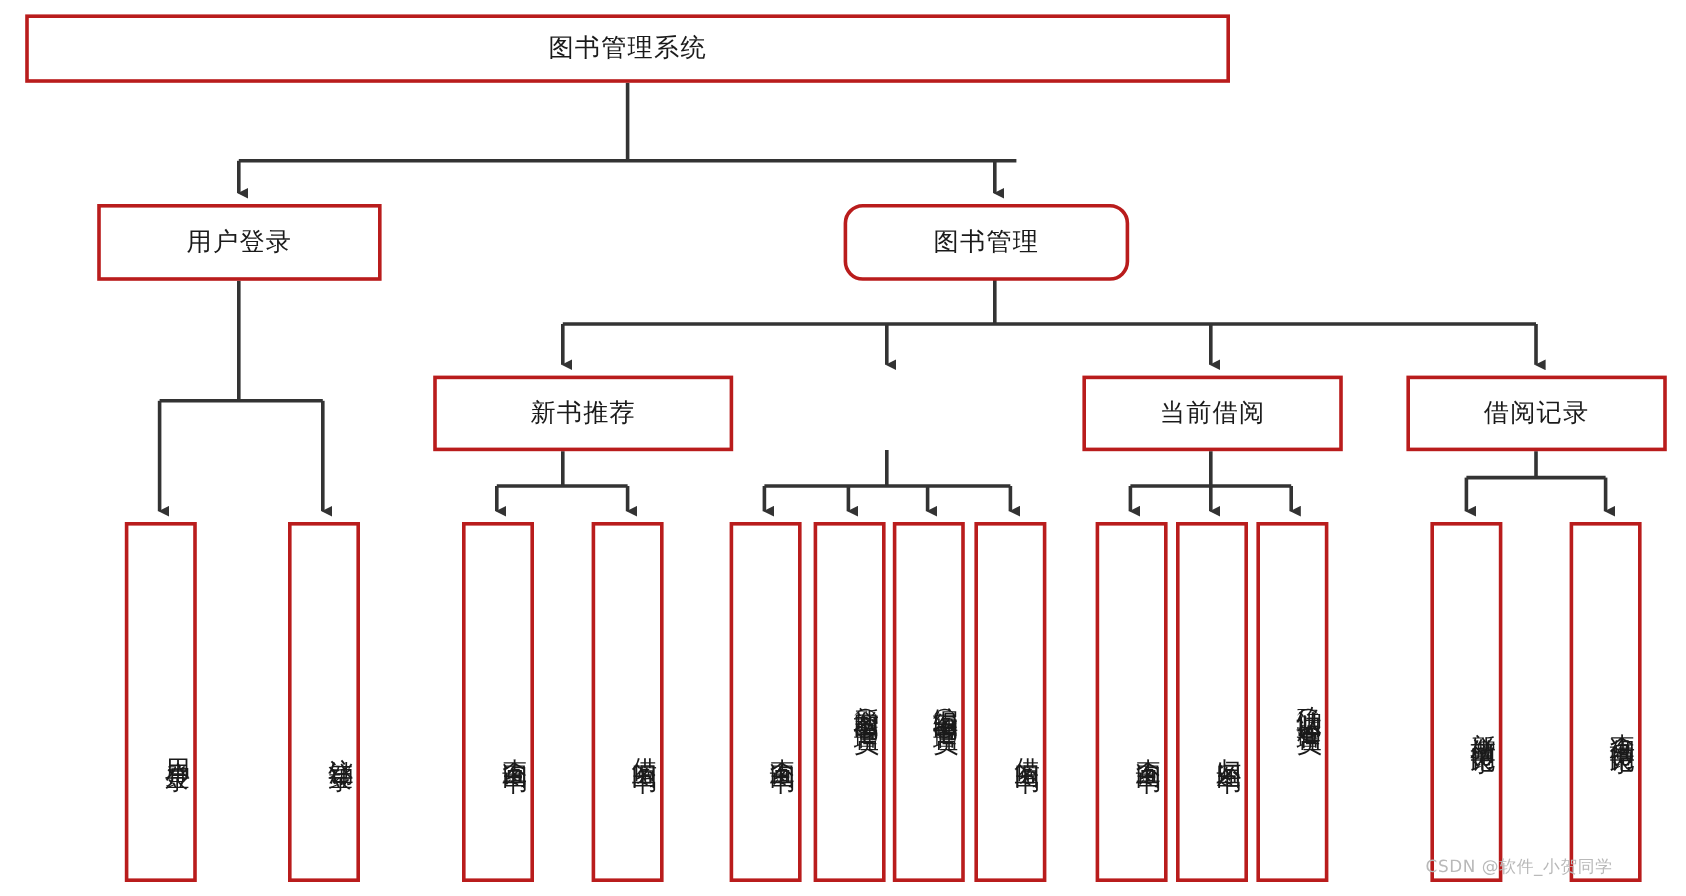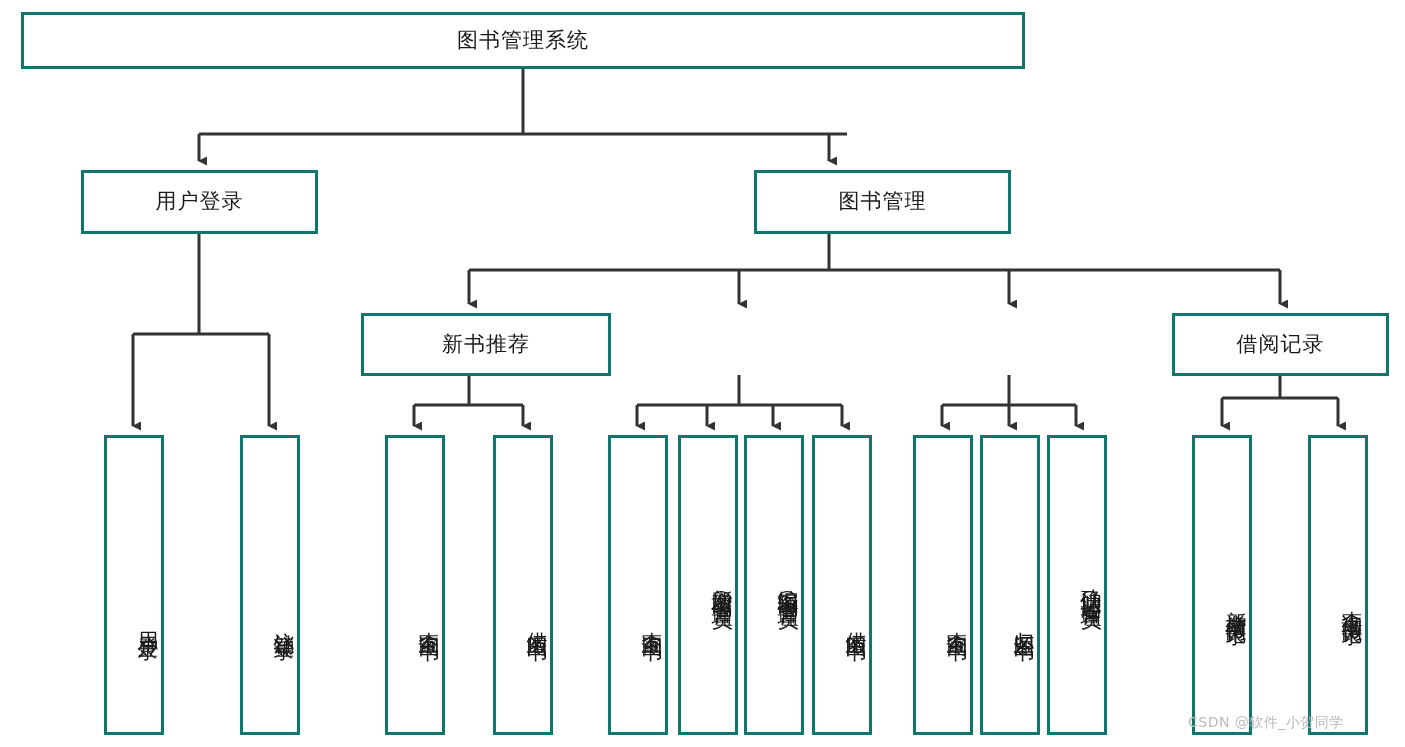--- a/index.html
+++ b/index.html
@@ -18,21 +18,21 @@
   #edges {
     position: absolute;
     left: 0;
     top: 0;
     width: 1405px;
     height: 747px;
   }
   .node {
     position: absolute;
     box-sizing: border-box;
-    border: 3px solid #0f766e;
+    border: 3px solid #b91c1c;
     background: #ffffff;
     display: flex;
     align-items: center;
     justify-content: center;
     color: #1a1a1a;
     z-index: 2;
   }
   .node.h {
     font-size: 21px;
     letter-spacing: 1px;
@@ -119,26 +119,29 @@
     </g>
   </svg>
 
   <div class="node h" style="left:21px; top:12px; width:1004px; height:57px;">
     <span>图书管理系统</span>
   </div>
 
   <div class="node h" style="left:81px; top:170px; width:237px; height:64px;">
     <span>用户登录</span>
   </div>
-  <div class="node h" style="left:754px; top:170px; width:257px; height:64px;">
+  <div class="node h" style="left:703px; top:170px; width:238px; height:64px;border-radius:16px;">
     <span>图书管理</span>
   </div>
 
   <div class="node h" style="left:361px; top:313px; width:250px; height:63px;">
     <span>新书推荐</span>
+  </div>
+  <div class="node h" style="left:902px; top:313px; width:217px; height:63px;">
+    <span>当前借阅</span>
   </div>
   <div class="node h" style="left:1172px; top:313px; width:217px; height:63px;text-align:center;">
     <span>借阅记录</span>
   </div>
 
   <div class="node v" style="left:104px; top:435px; width:60px; height:300px; padding-top:76px;">
     <span class="vtext">用户登录</span>
   </div>
   <div class="node v" style="left:240px; top:435px; width:60px; height:300px; padding-top:76px;">
     <span class="vtext">注销登录</span>

